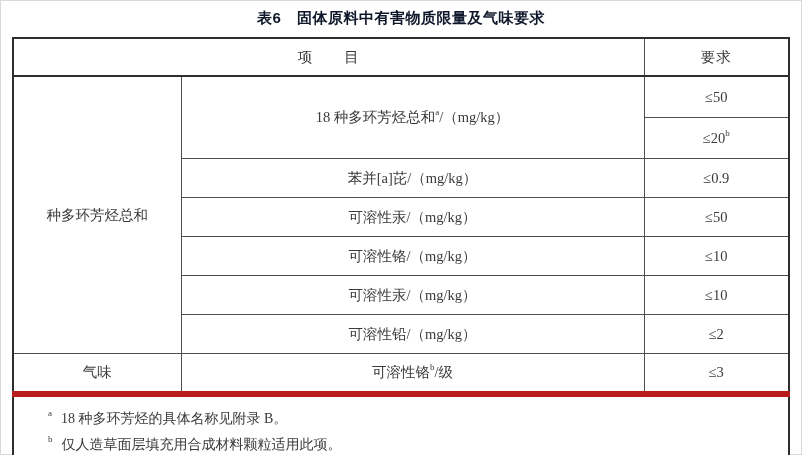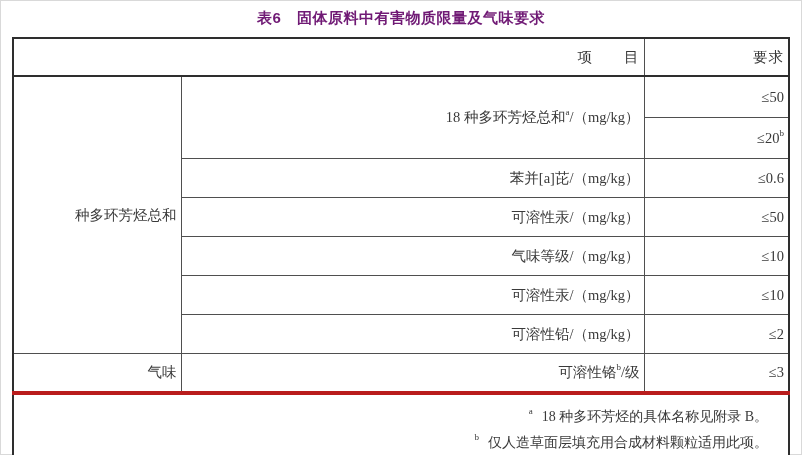--- a/index.html
+++ b/index.html
@@ -18,70 +18,69 @@
     box-sizing: border-box;
     border: 1px solid #d9d9d9;
     background: #fff;
   }
   .page-title {
     text-align: center;
     margin: 8px 0 9px 0;
     font-family: "Liberation Sans", "DejaVu Sans", sans-serif;
     font-weight: bold;
     font-size: 15px;
-    color: #701a75;
+    color: #0f172a;
     letter-spacing: 0.5px;
   }
   table.std-table {
     border-collapse: collapse;
     table-layout: fixed;
     width: 778px;
     margin: 0 auto;
     border: 2px solid #2e2e2e;
   }
   col.c1 { width: 168px; }
   col.c2 { width: 463px; }
   col.c3 { width: 145px; }
   td {
     border: 1px solid #4f4f4f;
-    text-align: right;
+    text-align: center;
     vertical-align: middle;
     font-size: 14.5px;
     padding: 0 4px;
     background: #fff;
   }
   tr.header-row td {
     height: 36px;
     border-bottom: 2px solid #2e2e2e;
     letter-spacing: 1px;
   }
   tr.r-tall td { height: 40px; }
   tr.r-std  td { height: 38px; }
   tr.odor-row td {
     height: 37px;
-    border-bottom: 4px solid #b91c1c;
+    border-bottom: 6px solid #b91c1c;
   }
   sup {
     font-size: 9px;
     line-height: 0;
     position: relative;
     top: -1px;
     vertical-align: super;
   }
   tr.footnote-row td {
     text-align: left;
     padding: 7px 20px 8px 34px;
     height: 56px;
     vertical-align: middle;
   }
   .footnote-line {
     font-size: 14px;
     line-height: 26px;
     white-space: nowrap;
-    text-align: right;
   }
   .footnote-line sup { margin-right: 9px; }
 </style>
 </head>
 <body>
 
 <div class="page">
 
   <div class="page-title">表6　固体原料中有害物质限量及气味要求</div>
 
@@ -103,30 +102,30 @@
       <td rowspan="2"><span>18 种多环芳烃总和</span><sup>a</sup><span>/（mg/kg）</span></td>
       <td><span>≤50</span><sup></sup></td>
     </tr>
 
     <tr class="r-tall">
       <td><span>≤20</span><sup>b</sup></td>
     </tr>
 
     <tr class="r-std">
       <td><span>苯并[a]芘/（mg/kg）</span></td>
-      <td><span>≤0.6</span></td>
+      <td><span>≤0.9</span></td>
     </tr>
 
     <tr class="r-std">
       <td><span>可溶性汞/（mg/kg）</span></td>
       <td><span>≤50</span></td>
     </tr>
 
     <tr class="r-std">
-      <td><span>气味等级/（mg/kg）</span></td>
+      <td><span>可溶性铬/（mg/kg）</span></td>
       <td><span>≤10</span></td>
     </tr>
 
     <tr class="r-std">
       <td><span>可溶性汞/（mg/kg）</span></td>
       <td><span>≤10</span></td>
     </tr>
 
     <tr class="r-std">
       <td><span>可溶性铅/（mg/kg）</span></td>

